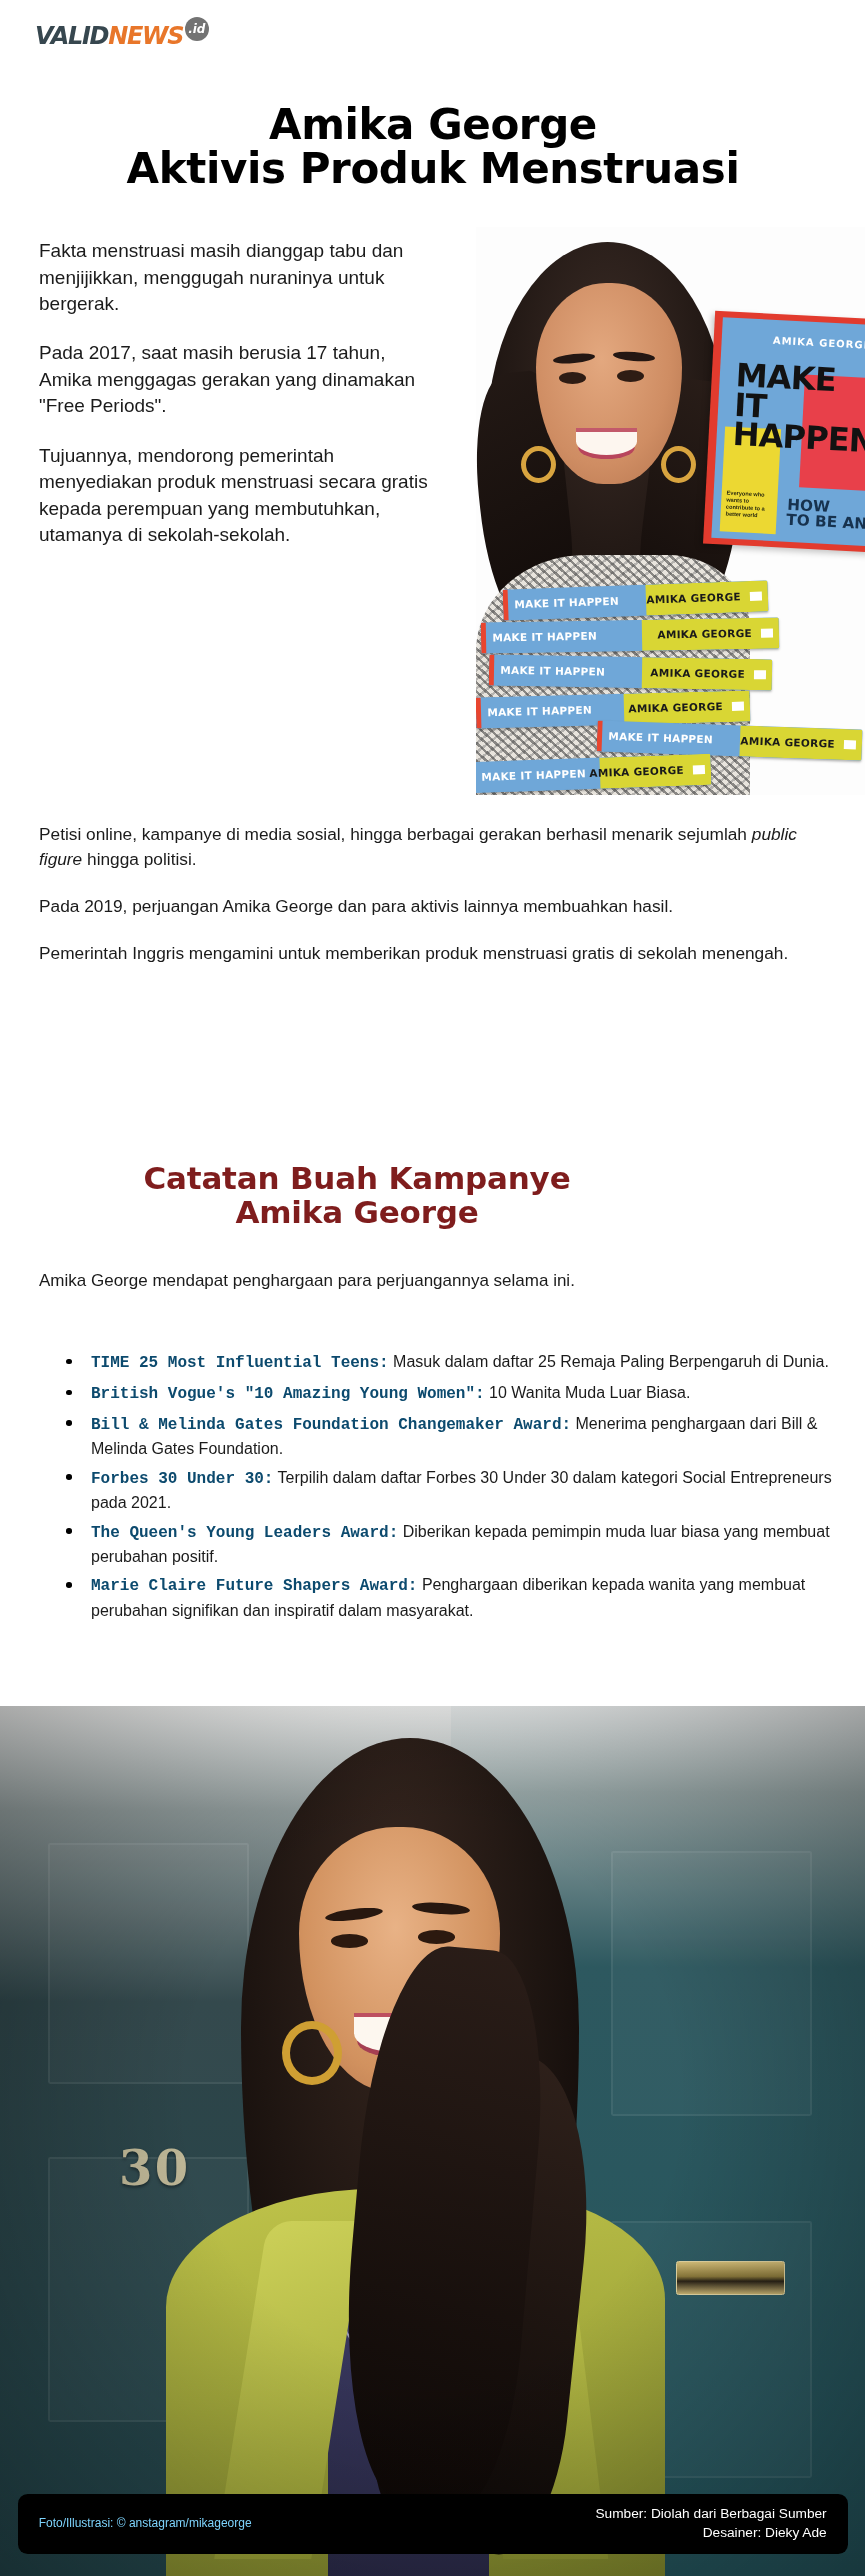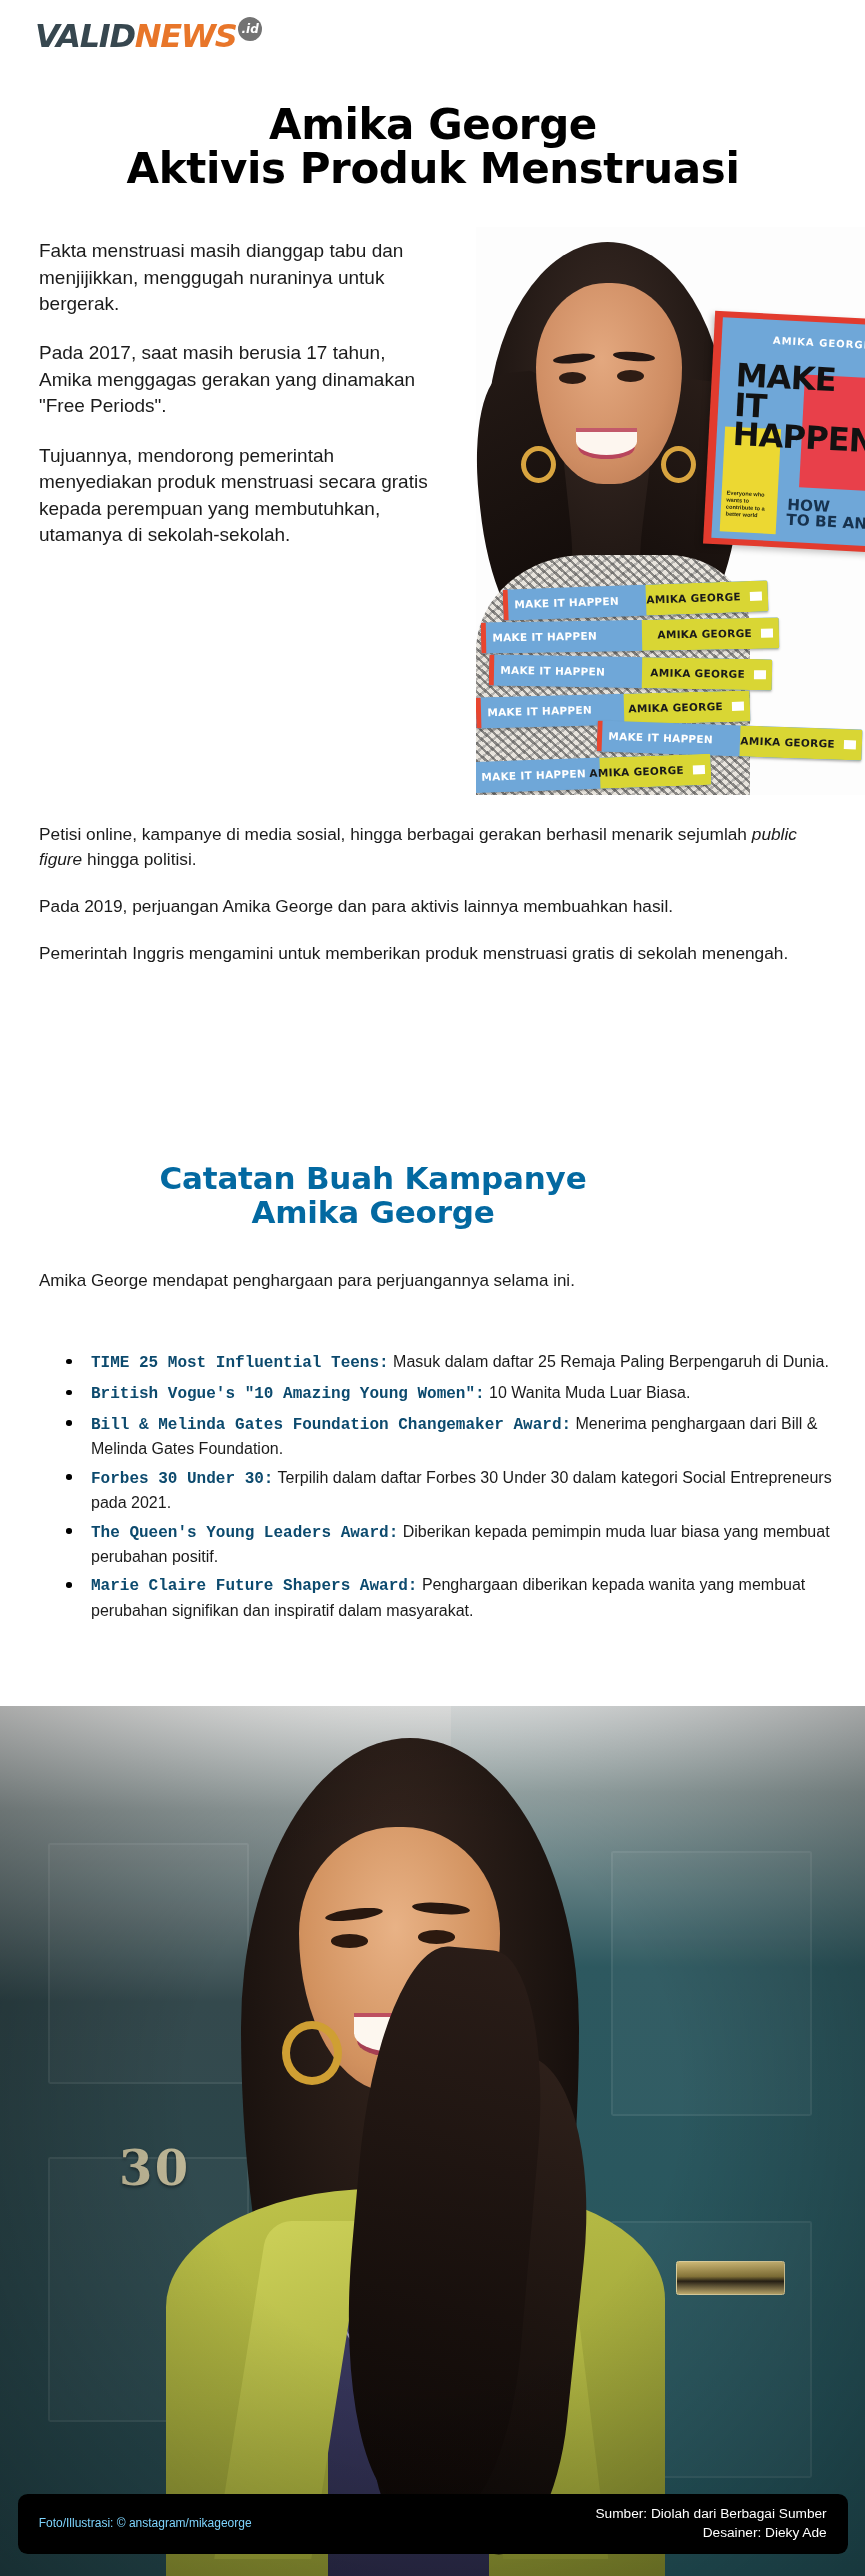--- a/index.html
+++ b/index.html
@@ -19,21 +19,21 @@
   
   .logo-wrap {
     position: absolute;
     left: 35px;
     top: 17.7px;
     height: 37px;
     display: flex;
     align-items: center;
   }
   .logo-text {
-    font-size: 32px;
+    font-size: 24px;
     font-weight: 900;
     letter-spacing: -1.3px;
     font-family: "DejaVu Sans", sans-serif;
     font-style: italic;
     line-height: 1;
   }
   .logo-valid { color: #37474f; }
   .logo-news  { color: #e8762a; }
   .logo-badge {
     width: 24px; height: 24px;
@@ -61,24 +61,24 @@
     font-family: "DejaVu Sans", sans-serif;
     font-weight: 900;
     font-size: 42px;
     line-height: 1.04;
     letter-spacing: -0.4px;
   }
   .headline .l2 { display: block; }
 
   .section-heading {
     position: absolute;
-    left: 16px; top: 1161px;
+    left: 0; top: 1161px;
     width: 714px;
     text-align: center;
-    color: #0369a1;
+    color: #7f1d1d;
     font-family: "DejaVu Sans", sans-serif;
     font-weight: 900;
     font-size: 31px;
     line-height: 1.1;
     letter-spacing: -0.2px;
   }
   .section-heading .l2 { display: block; }
 
   
   .col-left {

